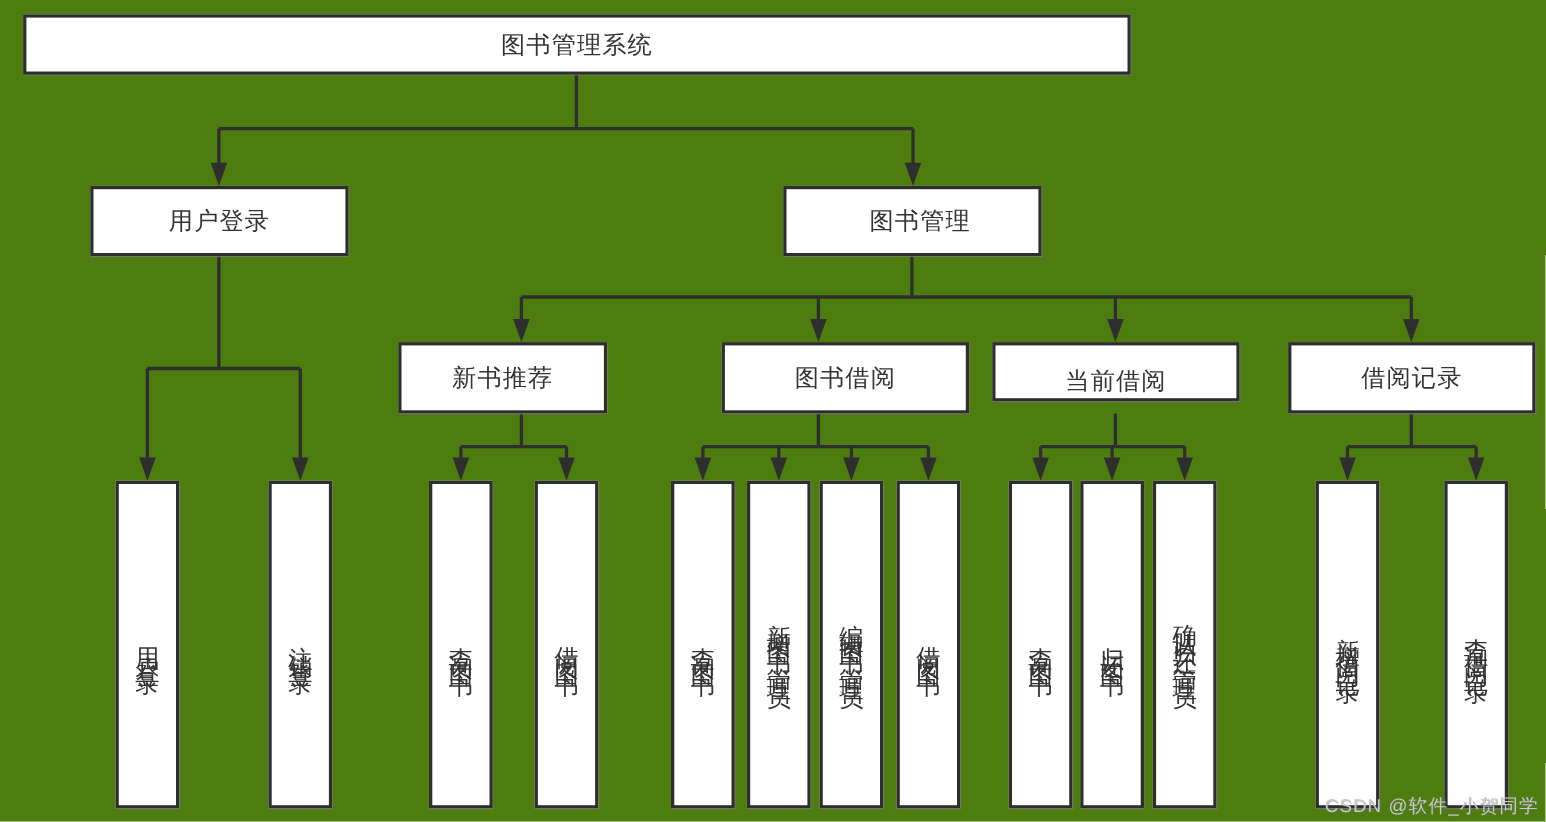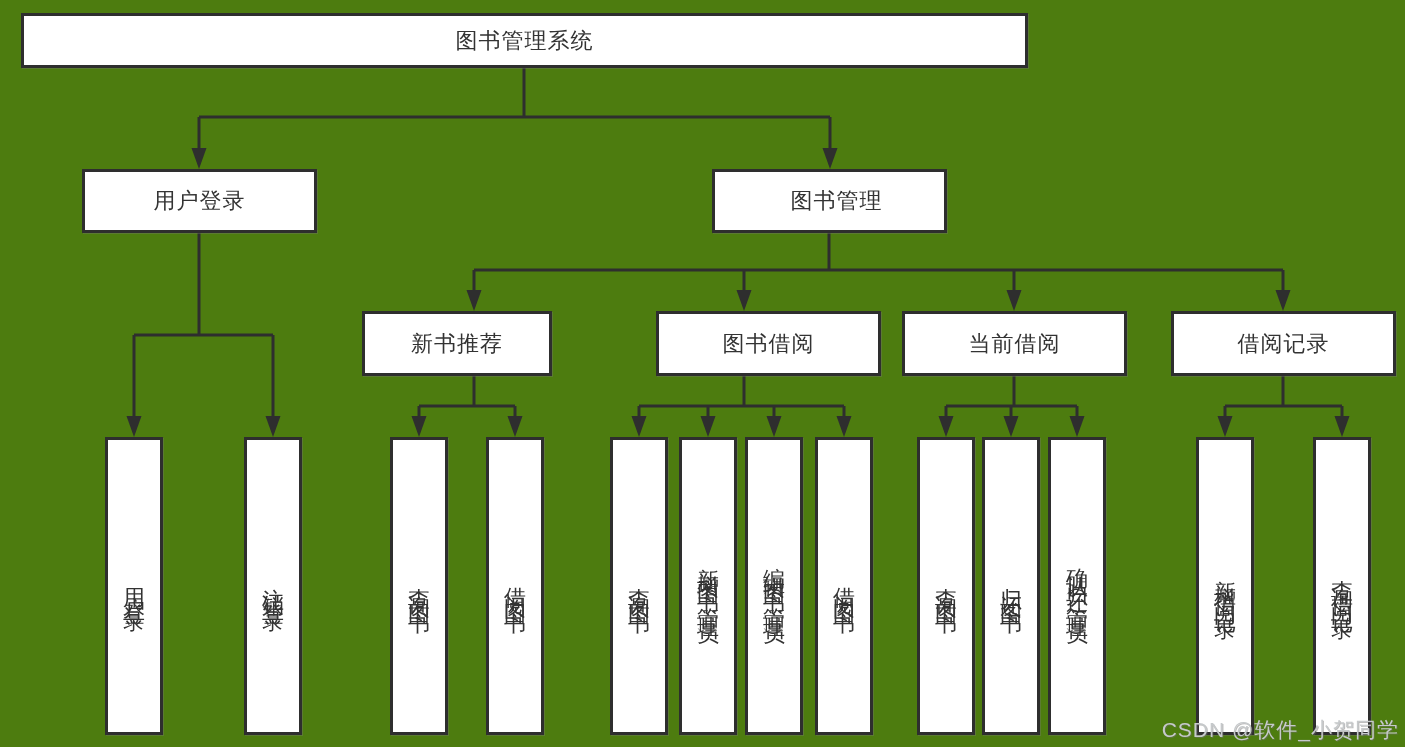--- a/index.html
+++ b/index.html
@@ -42,34 +42,34 @@
     letter-spacing: 8px;
     line-height: 1;
     white-space: nowrap;
   }
   
   .n-root  { left: 21px;   top: 13px;  width: 1007px; height: 55px; }
   .n-login { left: 82px;   top: 169px; width: 235px;  height: 64px; }
   .n-mgmt  { left: 712px;  top: 169px; width: 235px;  height: 64px; padding-left: 14px; }
   .n-sec0  { left: 362px;  top: 311px; width: 190px;  height: 65px; }
   .n-sec1  { left: 632px;  top: 311px; width: 225px;  height: 65px; margin-left: 24px; }
-  .n-sec2  { left: 902px;  top: 311px; width: 225px;  height: 65px; }
+  .n-sec2  { left: 902px;  top: 311px; width: 225px;  height: 54px; align-items: flex-end; }
   .n-sec3  { left: 1171px; top: 311px; width: 225px;  height: 65px; }
   .leaf    { top: 437px;   width: 58px; height: 298px; }
   .n-l0a { left: 105px; }  .n-l0b { left: 244px; }
   .n-l1a { left: 390px; }  .n-l1b { left: 486px; }
   .n-l2a { left: 610px; }  .n-l2b { left: 679px; }
   .n-l2c { left: 745px; }  .n-l2d { left: 815px; }
   .n-l3a { left: 917px; }  .n-l3b { left: 982px; }  .n-l3c { left: 1048px; }
   .n-l4a { left: 1196px; } .n-l4b { left: 1313px; }
   .watermark {
     position: absolute;
     right: 6px;
     bottom: 3px;
-    font-size: 21px;
+    font-size: 17px;
     color: #c6c9cb;
     letter-spacing: 1px;
     text-shadow: 1px 1px 0 rgba(110,110,110,0.45);
     white-space: nowrap;
   }
 </style>
 </head>
 <body>
 
 <div class="canvas">

